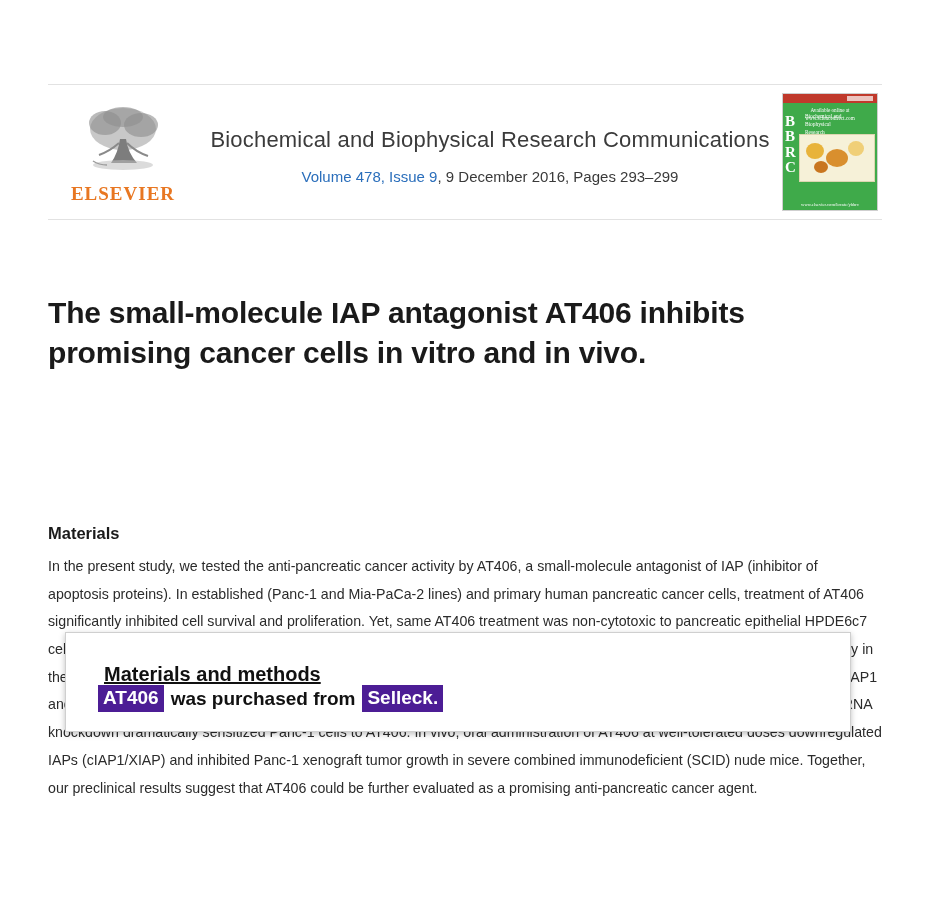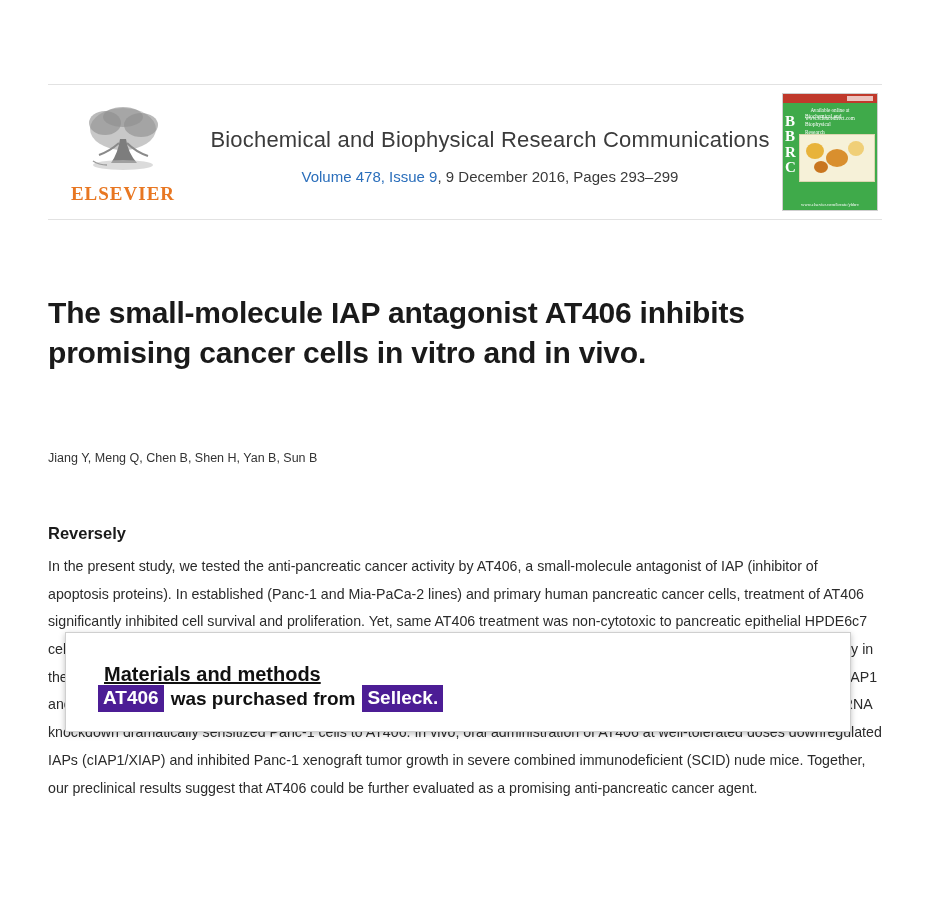--- a/index.html
+++ b/index.html
@@ -269,23 +269,22 @@
         <div class="blob" style="left:26px; top:14px; width:22px; height:18px; background:#d98f2e;"></div>
         <div class="blob" style="left:48px; top:6px; width:16px; height:15px; background:#f0cf77;"></div>
         <div class="blob" style="left:14px; top:26px; width:14px; height:12px; background:#c9761f;"></div>
       </div>
       <div class="cover-bottom">www.elsevier.com/locate/ybbrc</div>
     </div>
   </div>
 
   <h1 class="article-title">The small-molecule IAP antagonist AT406 inhibits promising cancer cells in vitro and in vivo.</h1>
 
-  <div class="authors">Jiang Y, Meng Q, Chen B, Shen H, Yan B, Sun B</div>
-
-  <div class="abstract-heading">Reversely</div>
+
+  <div class="abstract-heading">Materials</div>
   <div class="abstract-body">In the present study, we tested the anti-pancreatic cancer activity by AT406, a small-molecule antagonist of IAP (inhibitor of apoptosis proteins). In established (Panc-1 and Mia-PaCa-2 lines) and primary human pancreatic cancer cells, treatment of AT406 significantly inhibited cell survival and proliferation. Yet, same AT406 treatment was non-cytotoxic to pancreatic epithelial HPDE6c7 cells. AT406 increased caspase-3/-9 activity and provoked apoptosis in the pancreatic cancer cells. Reversely, AT406' cytotoxicity in these cells was largely attenuated with pre-treatment of caspase inhibitors. AT406 induced degradation of IAP family proteins (cIAP1 and XIAP) and release of cytochrome C, leaving Bcl-2 unaffected in pancreatic cancer cells. Bcl-2 inhibition (by ABT-737) or shRNA knockdown dramatically sensitized Panc-1 cells to AT406. In vivo, oral administration of AT406 at well-tolerated doses downregulated IAPs (cIAP1/XIAP) and inhibited Panc-1 xenograft tumor growth in severe combined immunodeficient (SCID) nude mice. Together, our preclinical results suggest that AT406 could be further evaluated as a promising anti-pancreatic cancer agent.</div>
 
   <div class="overlay">
     <div class="overlay-title">Materials and methods</div>
     <div class="overlay-line">
       <span class="hl">AT406</span>
       <span class="mid-text">was purchased from</span>
       <span class="hl">Selleck.</span>
     </div>
   </div>

